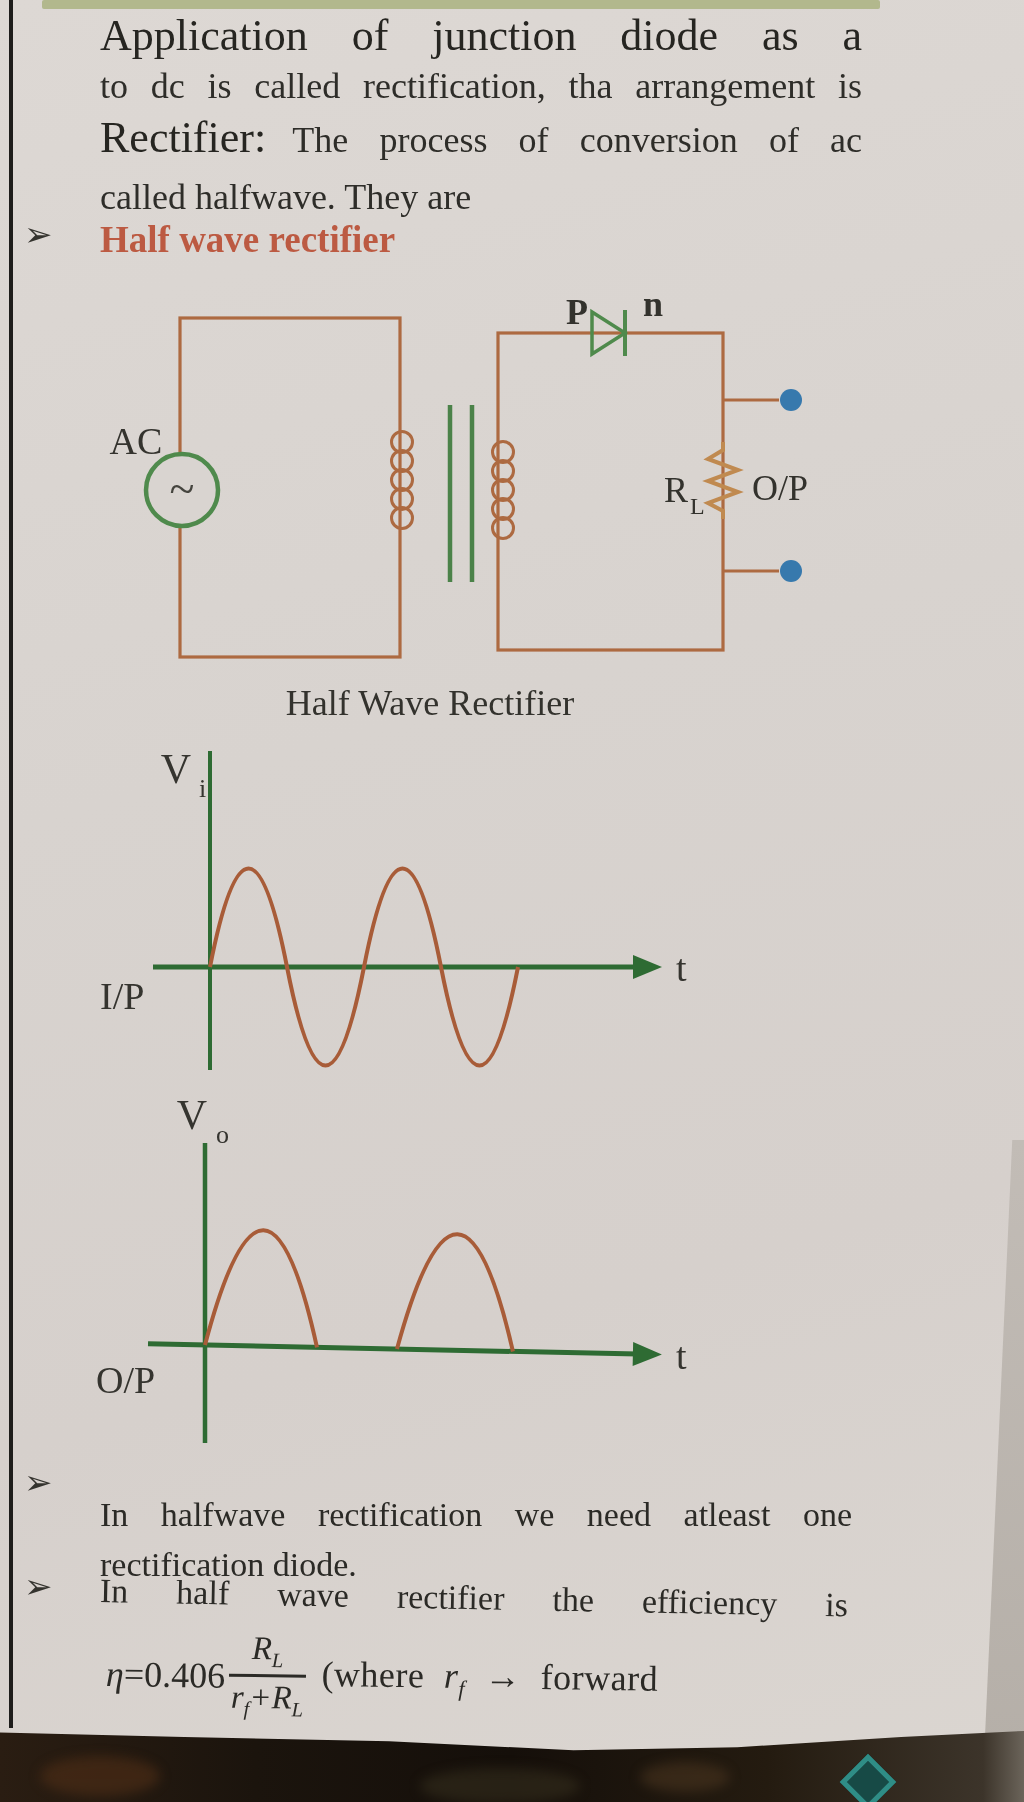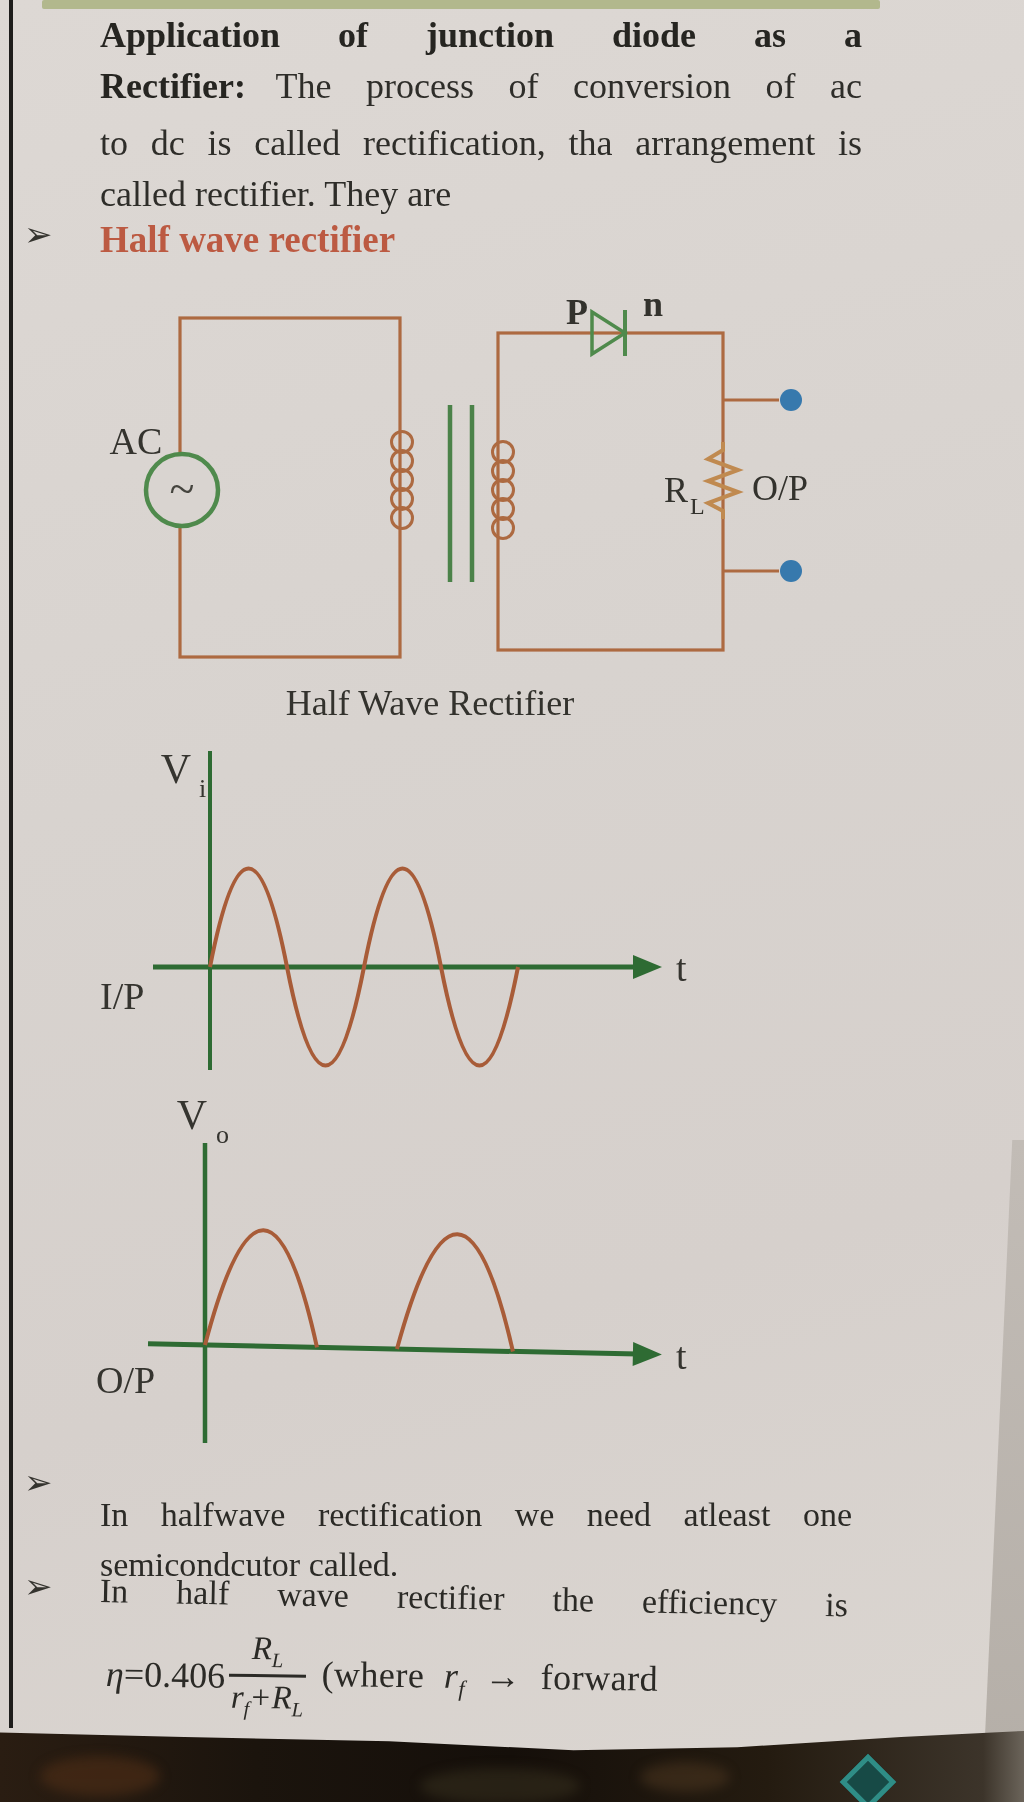--- a/index.html
+++ b/index.html
@@ -7,21 +7,21 @@
     position:relative;width:1024px;height:1802px;overflow:hidden;
     background:linear-gradient(165deg,#ddd8d4 0%,#d8d3cf 40%,#d6d0cc 70%,#dbd6d1 100%);
     font-family:"Liberation Serif", serif;color:#2e2d29;
   }
   .top-strip{position:absolute;left:42px;top:0;width:838px;height:9px;background:#b2b88d;border-radius:2px;filter:blur(0.6px);}
   .left-rule{position:absolute;left:9px;top:0;width:4px;height:1728px;background:#1e1d1b;}
   .right-wedge{position:absolute;right:0;top:1140px;width:42px;height:662px;background:linear-gradient(180deg,#c2bcb6,#b4aea7);clip-path:polygon(72% 0%,100% 0%,100% 100%,0% 100%);}
   .heading{position:absolute;left:100px;top:10px;width:762px;line-height:51px;}
   .heading .jline{text-align:justify;text-align-last:justify;}
   .heading .lastline{text-align:left;}
-  .h-bold{font-weight:bold;font-size:36px;color:#262521;}
+  .h-bold{font-weight:normal;font-size:44px;color:#262521;}
   .h-reg{font-size:36px;color:#2e2d29;}
   .bullet-arrow{position:absolute;font-family:"DejaVu Sans",sans-serif;font-size:34px;color:#34332e;}
   .hw-title{position:absolute;left:100px;top:218px;font-size:37px;font-weight:bold;color:#bc5a42;}
   svg{position:absolute;left:0;}
   .caption{position:absolute;left:240px;top:682px;width:380px;text-align:center;font-size:36px;color:#33322d;}
   .note{position:absolute;left:100px;font-size:34px;line-height:50px;color:#2b2a26;width:752px;}
   .note .jline{text-align:justify;text-align-last:justify;margin-top:32px;}
   .stretch{text-align:justify;text-align-last:justify;}
   .formula{position:absolute;left:106px;top:1628px;display:flex;align-items:center;font-size:36px;color:#2b2a26;transform:rotate(0.8deg);transform-origin:left center;}
   .it{font-style:italic;}
@@ -43,23 +43,23 @@
 <body>
 
 <div class="page">
 
   <div class="top-strip"></div>
   <div class="left-rule"></div>
   <div class="right-wedge"></div>
 
   <div class="heading">
     <div class="jline h-bold">Application of junction diode as a</div>
+    <div class="jline h-reg">to dc is called rectification, tha arrangement is</div>
     <div class="jline"><span class="h-bold">Rectifier:</span> <span class="h-reg">The process of conversion of ac</span></div>
-    <div class="jline h-reg">to dc is called rectification, tha arrangement is</div>
-    <div class="lastline h-reg">called rectifier. They are</div>
+    <div class="lastline h-reg">called halfwave. They are</div>
   </div>
 
   <span class="bullet-arrow" style="left:24px;top:214px;">➢</span>
   <div class="hw-title">Half wave rectifier</div>
 
   <svg width="1024" height="430" viewBox="0 0 1024 430" style="top:270px;">
 
     <rect x="180" y="48" width="220" height="339" fill="none" stroke="#ad6a41" stroke-width="3.2"></rect>
 
     <circle cx="182" cy="220" r="36" fill="#d9d4d0" stroke="#4f8a4c" stroke-width="4.5"></circle>
@@ -126,21 +126,21 @@
       <path d="M205,260 Q261,28 317,260" fill="none" stroke="#a85c38" stroke-width="4"></path>
       <path d="M397,260 Q455,28 513,260" fill="none" stroke="#a85c38" stroke-width="4"></path>
     </g>
     <text x="676" y="284" font-size="38" fill="#35342f">t</text>
     <text x="96" y="308" font-size="38" fill="#35342f">O/P</text>
   </svg>
 
   <span class="bullet-arrow" style="left:24px;top:1462px;">➢</span>
   <div class="note" style="top:1458px;">
     <div class="jline">In halfwave rectification we need atleast one</div>
-    <div>semicondcutor called.</div>
+    <div>rectification diode.</div>
   </div>
 
   <span class="bullet-arrow" style="left:24px;top:1566px;">➢</span>
   <div class="note stretch" style="top:1566px;width:748px;transform:rotate(1.1deg);transform-origin:left center;">In half wave rectifier the efficiency is</div>
 
   <div class="formula">
     <span class="it">η</span>
       <span>=</span>
       <span>0.406</span>
     <span class="frac">

